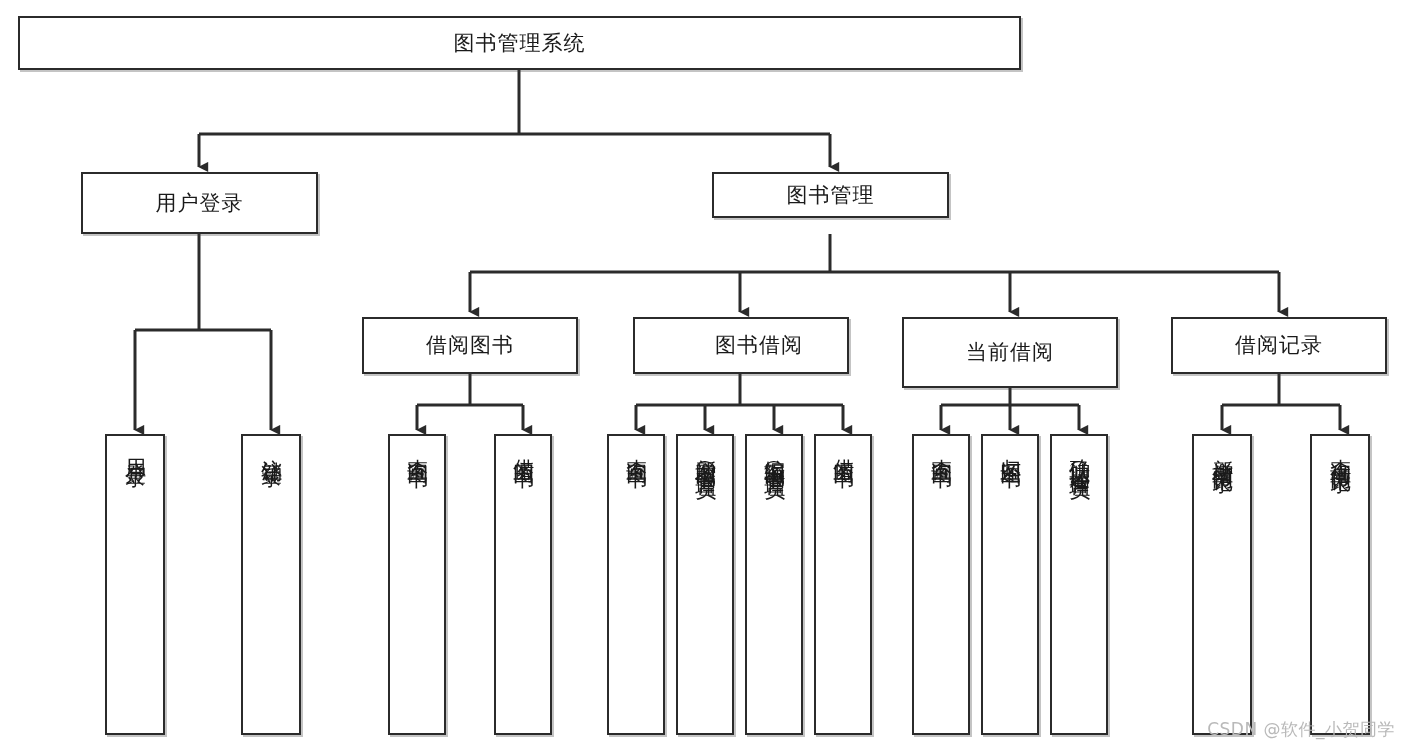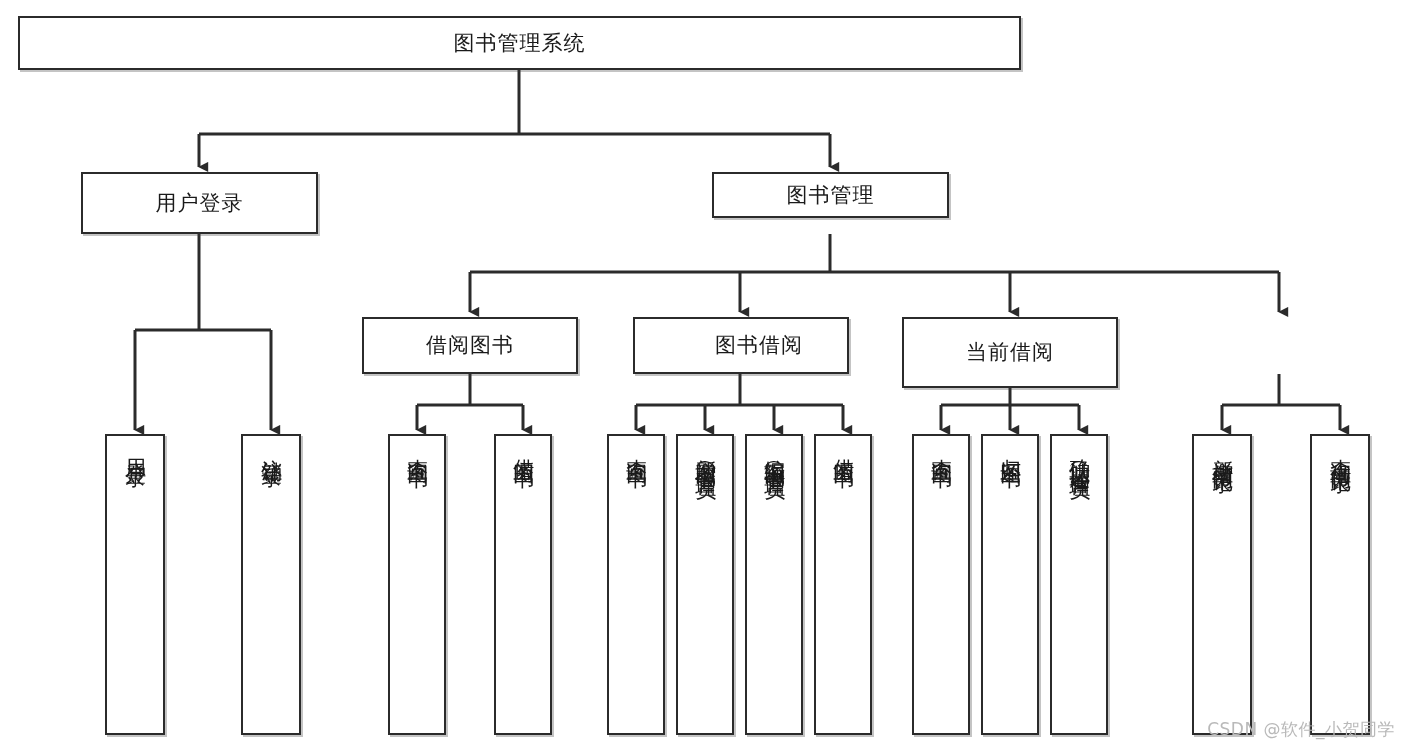--- a/index.html
+++ b/index.html
@@ -146,20 +146,23 @@
   </div>
 
   <div class="node" style="left:633px;top:317px;width:216px;height:57px;padding-left:36px;">
     <span class="label">图书借阅</span>
   </div>
 
   <div class="node" style="left:902px;top:317px;width:216px;height:71px;">
     <span class="label">当前借阅</span>
   </div>
 
+  <div class="node" style="left:1171px;top:317px;width:216px;height:57px;">
+    <span class="label">借阅记录</span>
+  </div>
 
   <div class="node vert" style="left:105px;top:434px;width:60px;height:301px;">
     <span class="label">用户登录</span>
   </div>
 
   <div class="node vert" style="left:241px;top:434px;width:60px;height:301px;">
     <span class="label">注销登录</span>
   </div>
 
   <div class="node vert" style="left:388px;top:434px;width:58px;height:301px;">

